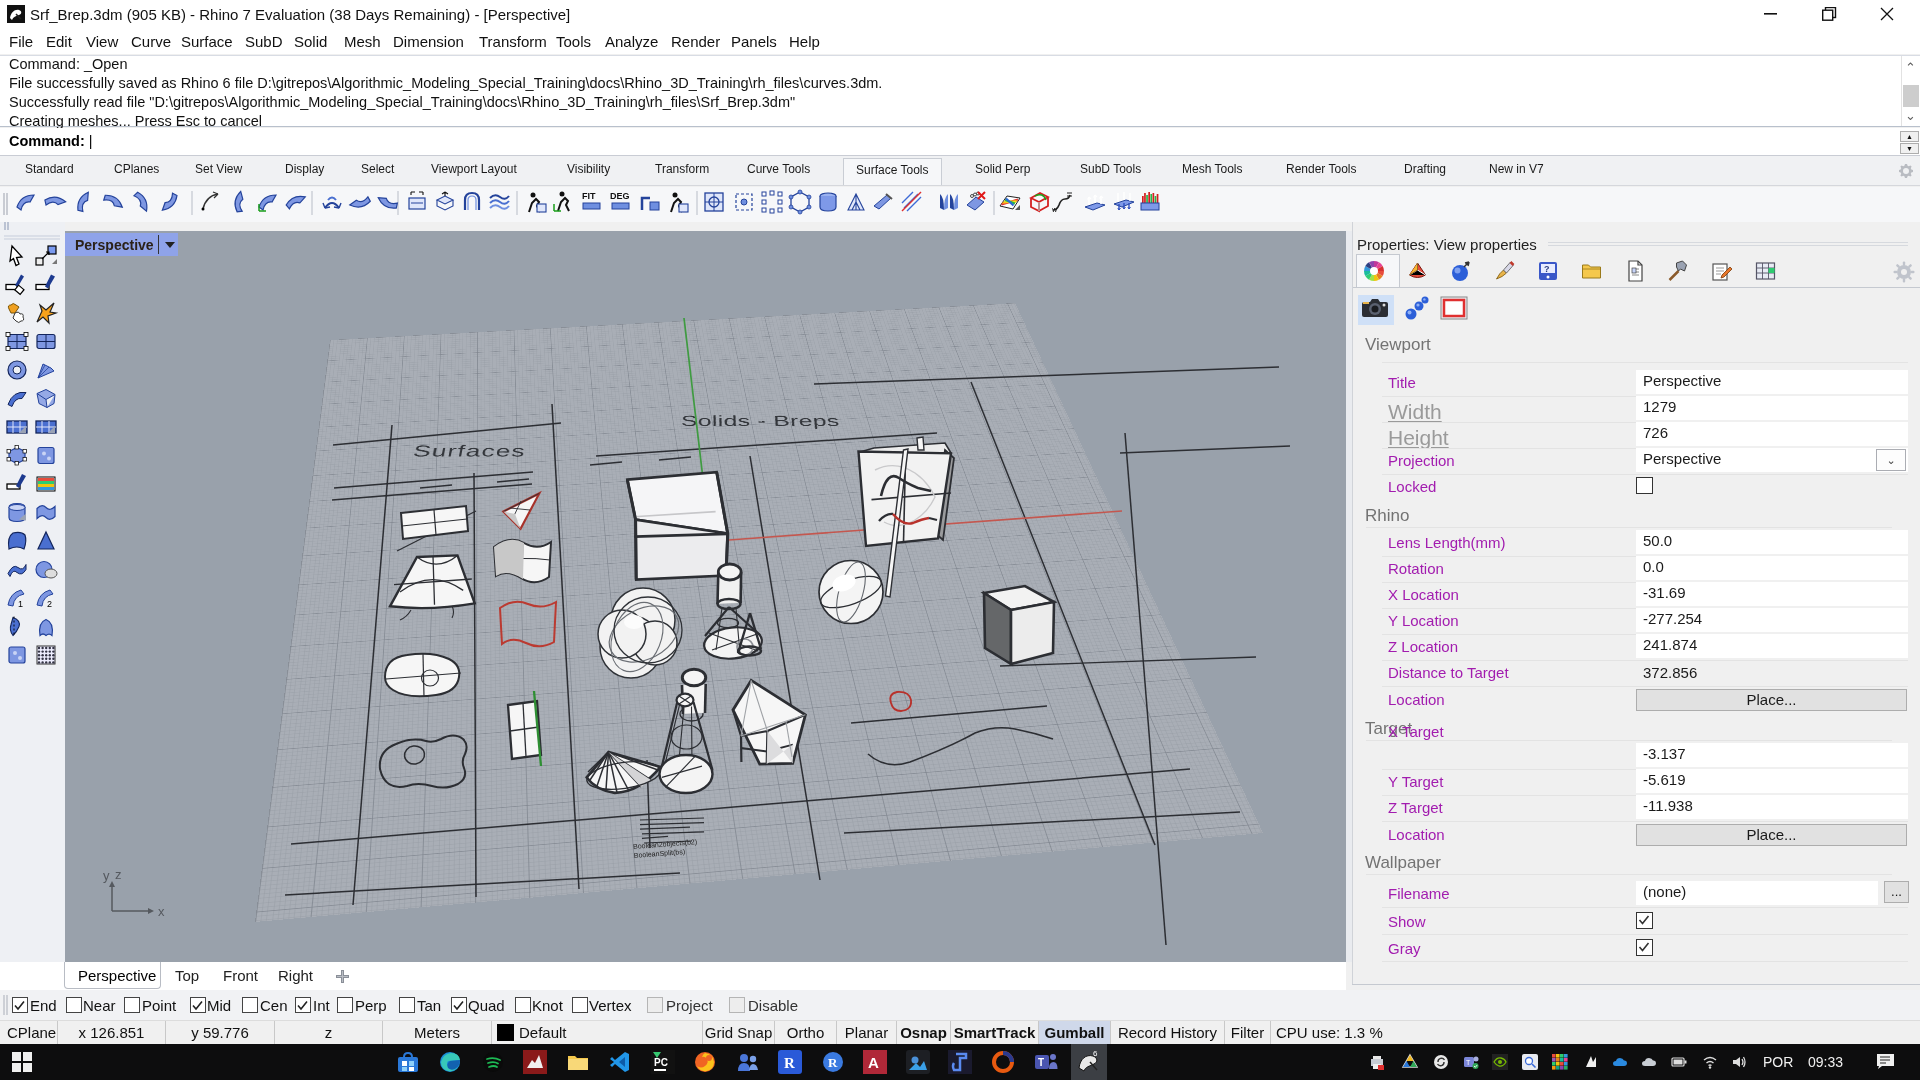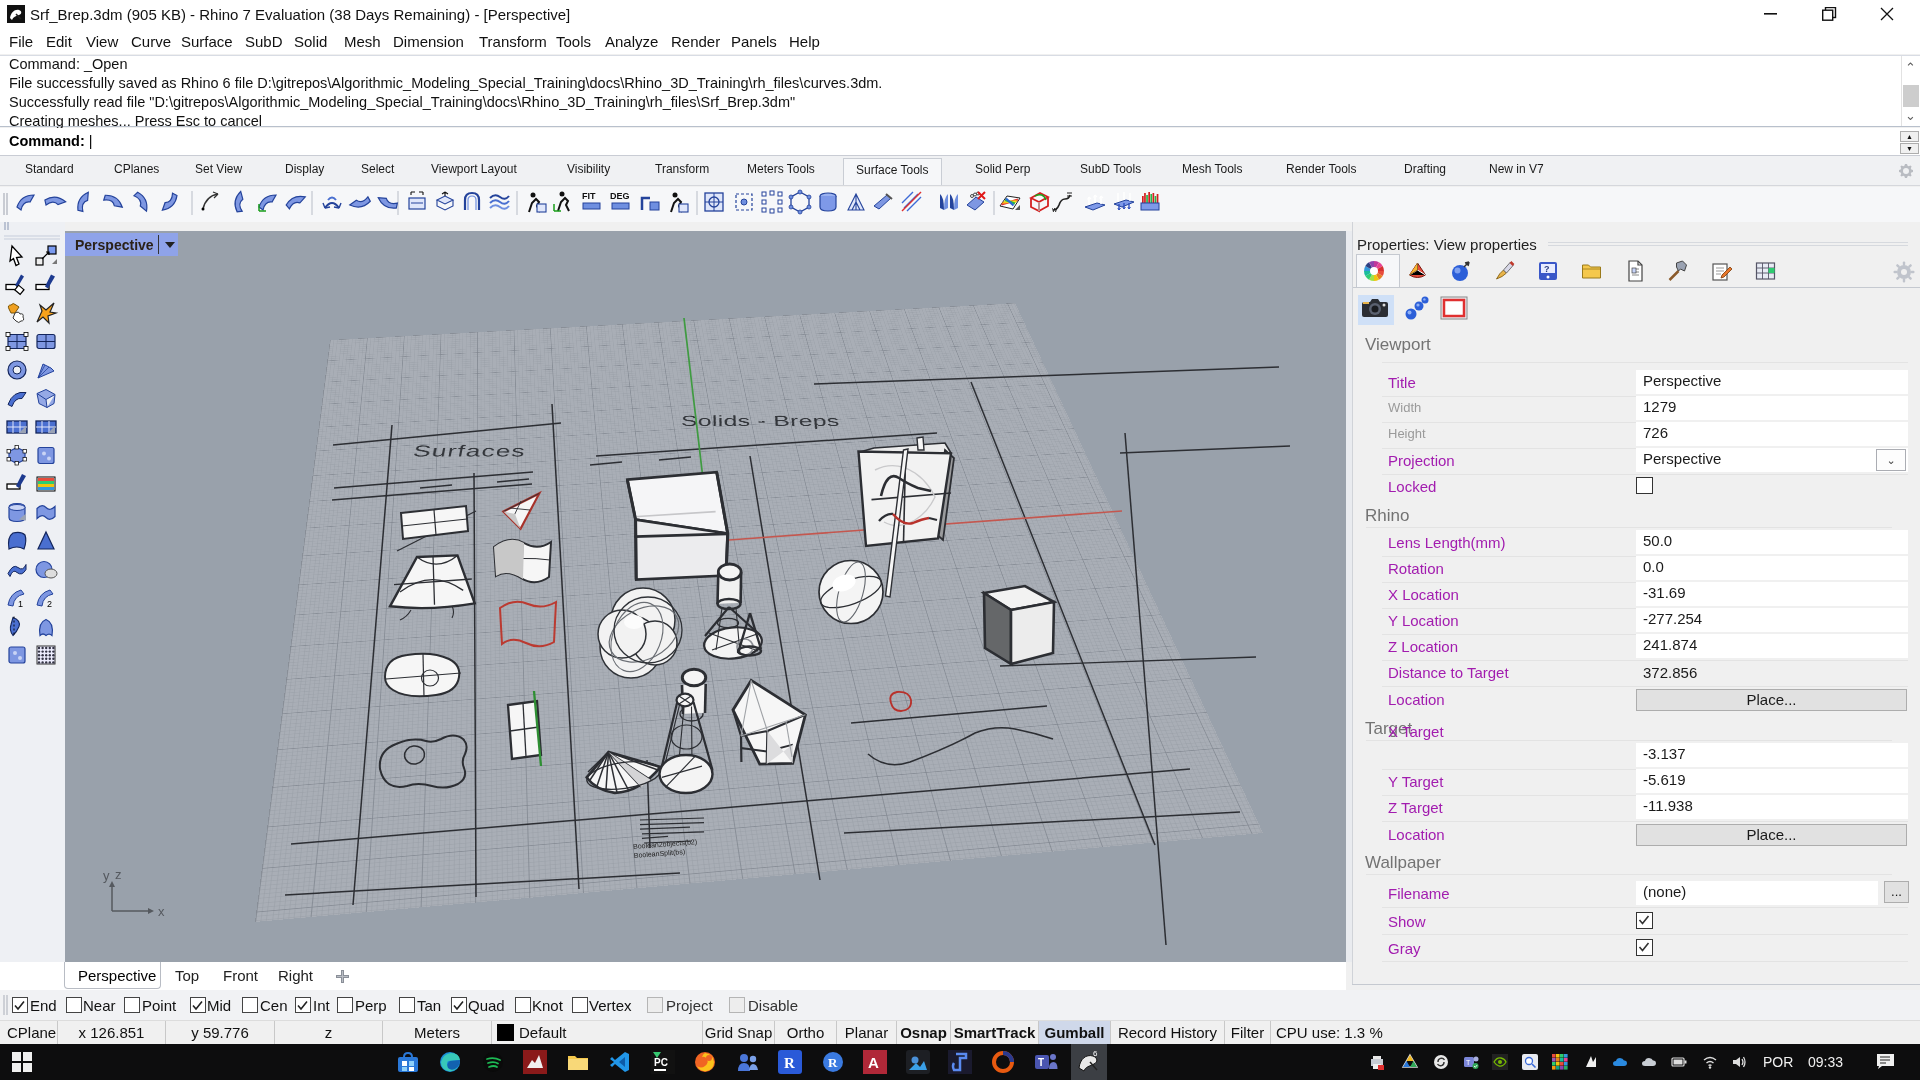--- a/index.html
+++ b/index.html
@@ -41,21 +41,21 @@
 }
 #vptab { left:0px; top:2px; width:113px; height:23px; background:#8fa3e9; }
 #vptab b { position:absolute; left:10px; top:4px; font-size:14px; color:#2b2118; }
 #vptab .sep { position:absolute; left:93px; top:2px; width:1px; height:19px; background:#333; }
 #vptab .tri { position:absolute; left:100px; top:9px; width:0; height:0; border-left:5px solid transparent; border-right:5px solid transparent; border-top:6px solid #222; }
 
 #rdivider { left:1346px; top:231px; width:6px; height:731px; background:#e9ebef; }
 #rpanel { left:1352px; top:222px; width:568px; height:766px; background:#f0f0f0; font-size:15px; color:#1a1a1a; }
 #rpanel .hdr { position:absolute; left:13px; font-size:17px; color:#737373; }
 #rpanel .lbl { position:absolute; left:36px; font-size:15px; color:#a21caf; }
-#rpanel .lblg { position:absolute; left:36px; font-size:13px; color:#9a9a9a; }
+#rpanel .lblg { position:absolute; left:36px; font-size:21px; color:#9a9a9a;text-decoration:underline; }
 #rpanel .inp { position:absolute; left:284px; width:272px; height:24px; background:#ffffff; font-size:15px; padding:2px 0 0 7px; }
 #rpanel .btn { position:absolute; left:284px; width:271px; height:22px; background:#e1e1e1; border:1px solid #adadad; text-align:center; font-size:15px; padding-top:1px; }
 #rpanel .cb { position:absolute; width:17px; height:17px; background:#fff; border:1.5px solid #333; }
 #rpanel .rowline { position:absolute; left:30px; width:526px; height:1px; background:#e3e3e3; }
 
 #vtabs { left:0; top:962px; width:1346px; height:28px; background:#ffffff; font-size:15px; color:#222; }
 #vtabs span { position:absolute; top:5px; }
 
 #osnap { left:0; top:990px; width:1920px; height:30px; background:#f1f2f4; font-size:15px; color:#111; }
 .oscb { position:absolute; top:7px; width:16px; height:16px; background:#fff; border:1.5px solid #444; }
@@ -124,21 +124,21 @@
 </div>
 <div class="abs" id="tabrow">
   <span style="left:25px">Standard</span>
     <span style="left:114px">CPlanes</span>
     <span style="left:195px">Set View</span>
     <span style="left:285px">Display</span>
     <span style="left:361px">Select</span>
     <span style="left:431px">Viewport Layout</span>
     <span style="left:567px">Visibility</span>
     <span style="left:655px">Transform</span>
-    <span style="left:747px">Meters Tools</span>
+    <span style="left:747px">Curve Tools</span>
     <span class="active" style="left:843px">Surface Tools</span>
     <span style="left:975px">Solid Perp</span>
     <span style="left:1080px">SubD Tools</span>
     <span style="left:1182px">Mesh Tools</span>
     <span style="left:1286px">Render Tools</span>
     <span style="left:1404px">Drafting</span>
     <span style="left:1489px">New in V7</span>
   <svg style="position:absolute;left:1898px;top:7px" width="16" height="16" viewBox="0 0 16 16">
       <path fill="#b9bcc2" d="M8 5a3 3 0 100 6 3 3 0 000-6zm7 4l-1.7.6a5.4 5.4 0 01-.5 1.2l.8 1.6-1.2 1.2-1.6-.8c-.4.2-.8.4-1.2.5L9 15H7l-.6-1.7a5.4 5.4 0 01-1.2-.5l-1.6.8-1.2-1.2.8-1.6c-.2-.4-.4-.8-.5-1.2L1 9V7l1.7-.6c.1-.4.3-.8.5-1.2l-.8-1.6 1.2-1.2 1.6.8c.4-.2.8-.4 1.2-.5L7 1h2l.6 1.7c.4.1.8.3 1.2.5l1.6-.8 1.2 1.2-.8 1.6c.2.4.4.8.5 1.2L15 7z"></path>
       <circle cx="8" cy="8" r="2" fill="#f0f1f3"></circle>

